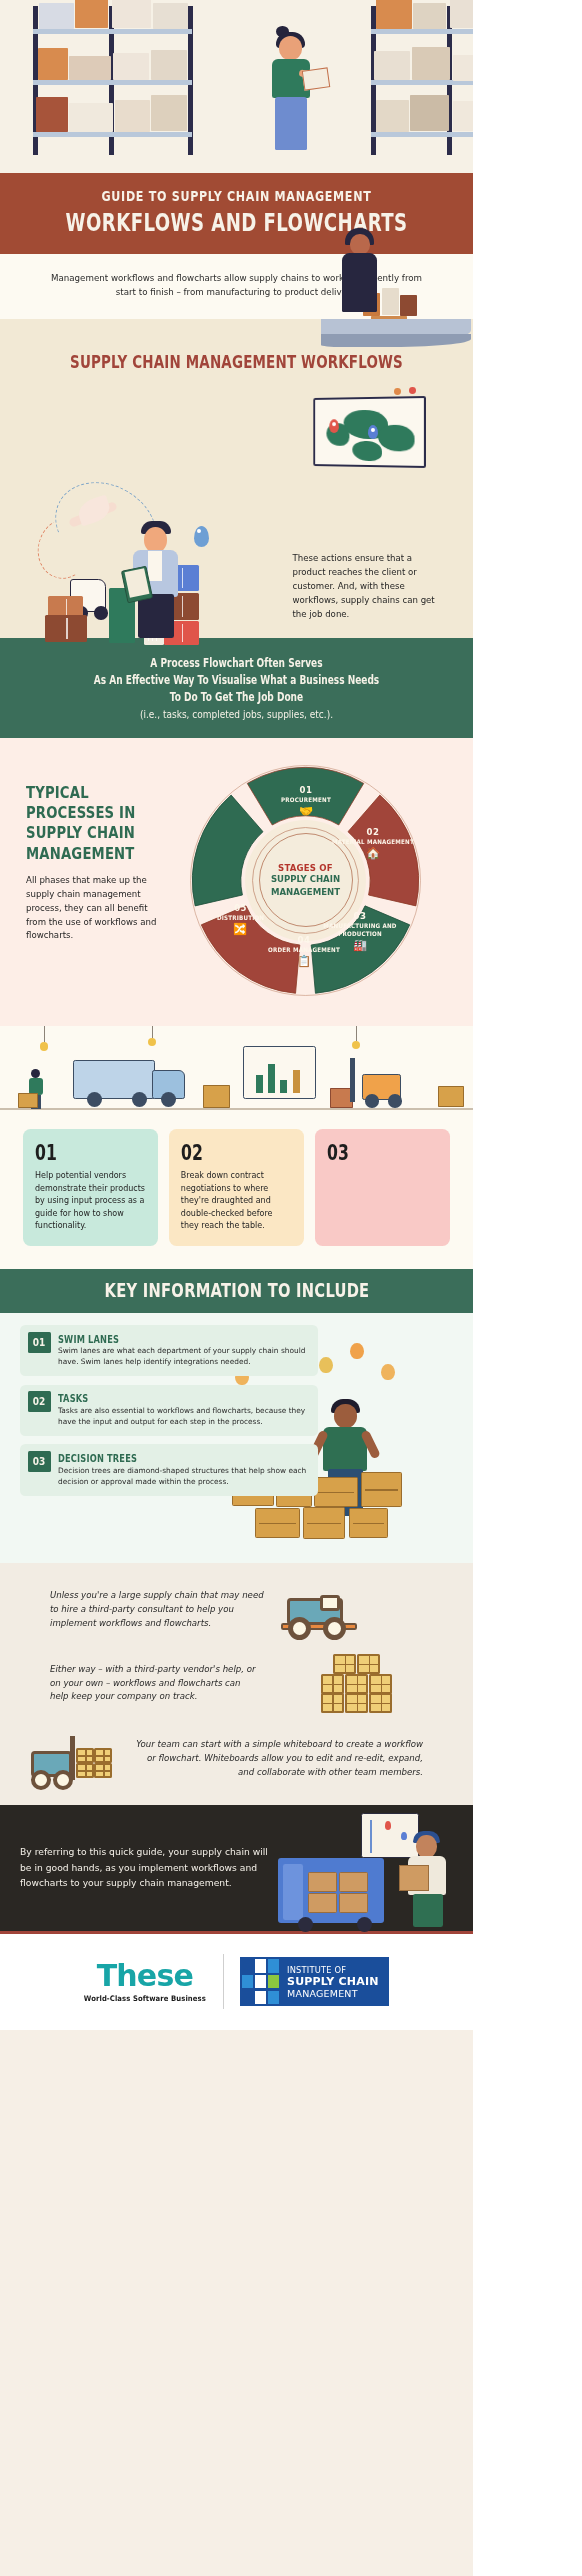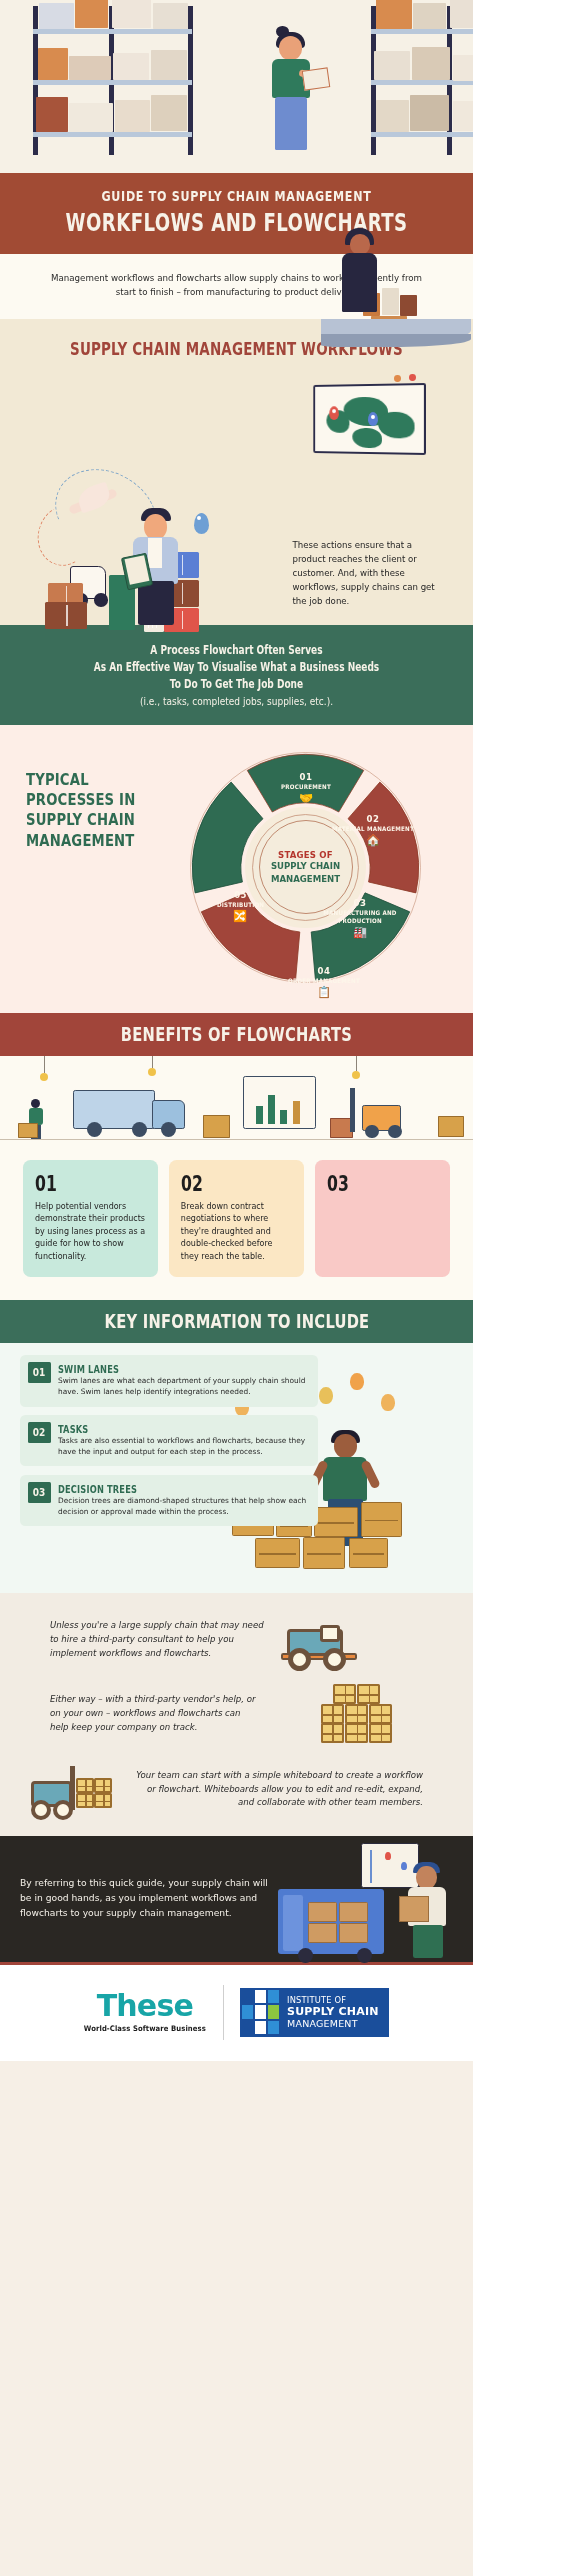--- a/index.html
+++ b/index.html
@@ -91,21 +91,21 @@
     padding: 16.7px 47px 20px;
     text-align: center;
     color: #2b2b2b;
     font-size: 8.7px;
     line-height: 1.62;
   }
 
   
   .sec-workflows {
     background: #f2e9d5;
-    padding: 20px 0 0;
+    padding: 33px 0 0;
     position: relative;
   }
   .sec-head-plain {
     text-align: center;
     color: #a1453a;
     font-family: "DejaVu Sans Condensed", "Liberation Sans Narrow", "Liberation Sans", sans-serif;
     font-weight: 700;
     font-size: 17.4px;
     letter-spacing: 0.2px;
     transform: scaleX(0.86);
@@ -591,20 +591,21 @@
   <div class="quote-band">
     <div class="ql">A Process Flowchart Often Serves</div>
     <div class="ql">As An Effective Way To Visualise What a Business Needs</div>
     <div class="ql">To Do To Get The Job Done</div>
     <div class="qs">(i.e., tasks, completed jobs, supplies, etc.).</div>
   </div>
 
   <div class="sec-donut">
     <div class="donut-left">
       <h2>TYPICAL PROCESSES IN SUPPLY CHAIN MANAGEMENT</h2>
+      <p>All phases that make up the supply chain management process, they can all benefit from the use of workflows and flowcharts.</p>
     </div>
 
     <div class="donut-wrap">
       <svg class="donut-svg" width="239" height="239" viewBox="0 0 316 316">
 
         <g transform="translate(158,158)">
 
           <path d="M -44.0 -73.4 A 86 86 0 0 1 44.0 -73.4 L 77.0 -128.4 A 150 150 0 0 0 -77.0 -128.4 Z" fill="#2f6b52" stroke="#8d3b28" stroke-width="1" transform="rotate(0)"></path>
 
           <path d="M -44.0 -73.4 A 86 86 0 0 1 44.0 -73.4 L 77.0 -128.4 A 150 150 0 0 0 -77.0 -128.4 Z" fill="#a1453a" stroke="#8d3b28" stroke-width="1" transform="rotate(72)"></path>
@@ -639,37 +640,34 @@
         <div class="nm">MATERIAL MANAGEMENT</div>
         <span class="ic">🏠</span>
       </div>
 
       <div class="seg-label" style="left:133px;top:149px;">
         <div class="num">03</div>
         <div class="nm">MANUFACTURING AND PRODUCTION</div>
         <span class="ic">🏭</span>
       </div>
 
-      <div class="seg-label" style="left:97px;top:173px;margin-top:44px;">
+      <div class="seg-label" style="left:77px;top:173px;">
         <div class="num">04</div>
         <div class="nm">ORDER MANAGEMENT</div>
         <span class="ic">📋</span>
       </div>
 
       <div class="seg-label" style="left:13.6px;top:141px;">
         <div class="num">05</div>
         <div class="nm">DISTRIBUTION</div>
         <span class="ic">🔀</span>
       </div>
     </div>
   </div>
 
-  <div class="band-brown">
-    <span>BENEFITS OF FLOWCHARTS</span>
-  </div>
 
   <div class="sec-benefits">
     <div class="warehouse-art">
       <div class="floor-line"></div>
       <div class="bulb-wire" style="left:44px;height:16.7px;"></div>
         <div class="bulb" style="left:40px;top:16.7px;"></div>
       <div class="bulb-wire" style="left:152px;height:12px;"></div>
         <div class="bulb" style="left:148px;top:12px;"></div>
       <div class="bulb-wire" style="left:356px;height:15px;"></div>
         <div class="bulb" style="left:352px;top:15px;"></div>
@@ -705,21 +703,21 @@
         <div class="fl-body"></div>
         <div class="fl-wheel" style="left:15px;"></div>
         <div class="fl-wheel" style="left:38px;"></div>
       </div>
       <div class="box" style="right:9px;bottom:18px;width:26px;height:21px;background:#d7a14a;border:1.5px solid #9a6d2d;"></div>
     </div>
 
     <div class="cards">
       <div class="card" style="background:#c8e9dc;">
         <div class="cn">01</div>
-        <p>Help potential vendors demonstrate their products by using lanes process as a guide for how to show functionality.</p>
+        <p>Help potential vendors demonstrate their products by using input process as a guide for how to show functionality.</p>
       </div>
       <div class="card" style="background:#fbe7c4;">
         <div class="cn">02</div>
         <p>Break down contract negotiations to where they're draughted and double-checked before they reach the table.</p>
       </div>
       <div class="card" style="background:#f9c9c6;">
         <div class="cn">03</div>
       </div>
     </div>
   </div>

